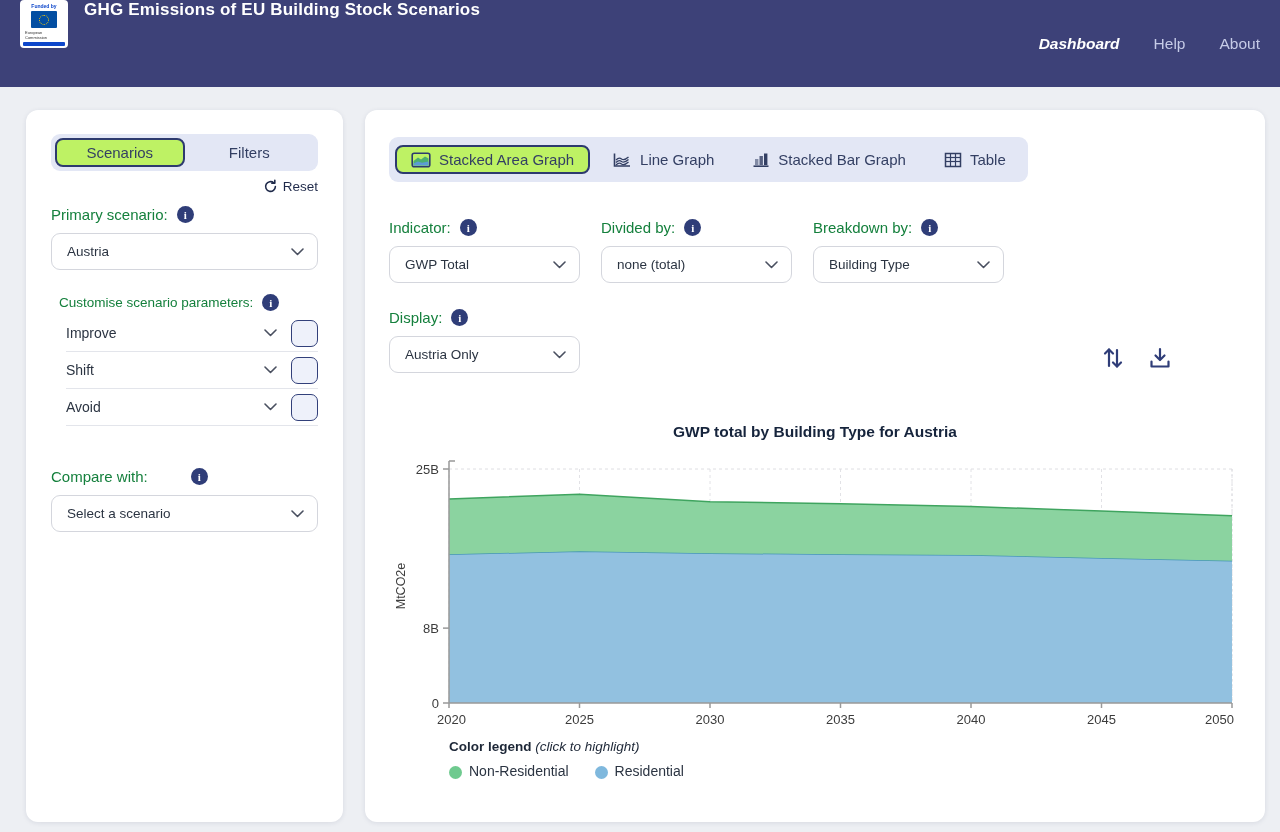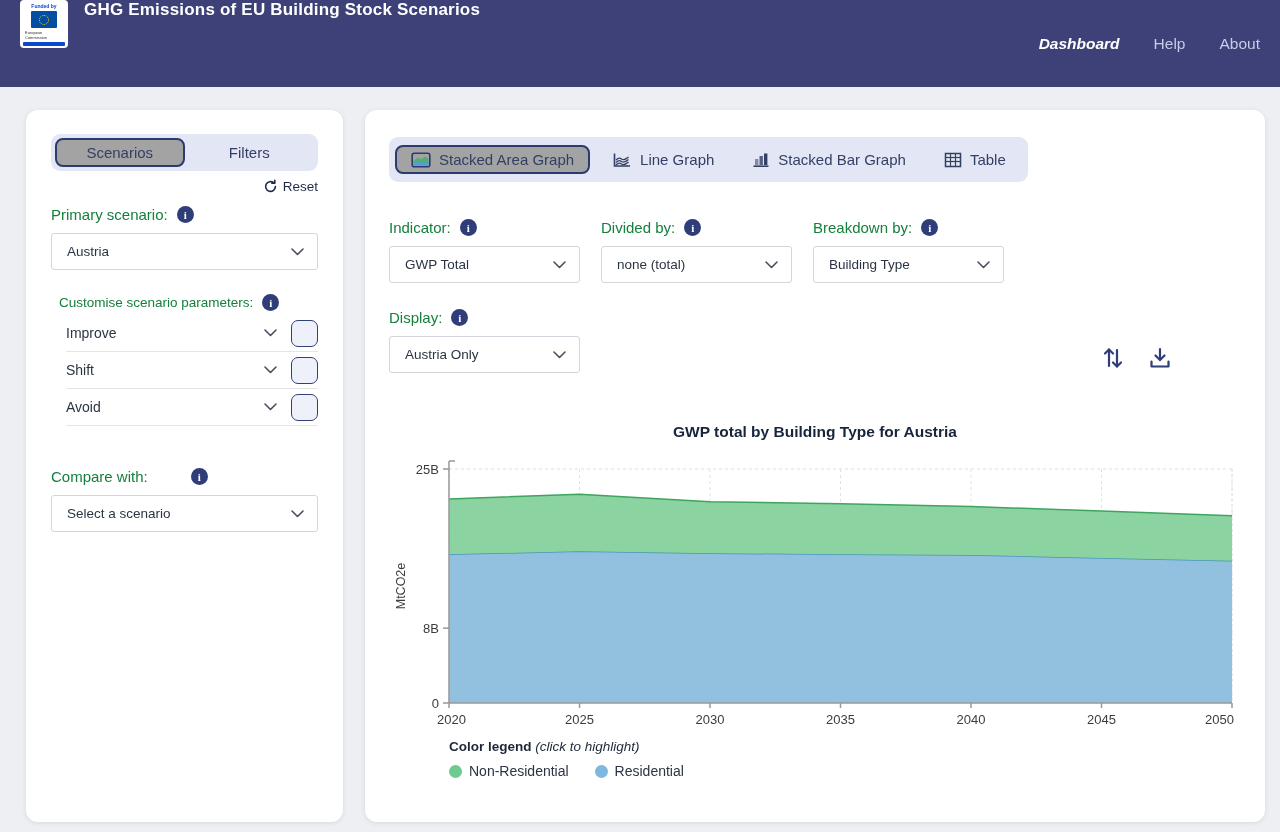--- a/index.html
+++ b/index.html
@@ -35,35 +35,35 @@
   .card { background:#fff; border-radius:12px; box-shadow:0 1px 5px rgba(30,40,80,.10); }
   .sidebar-card { width:317px; height:712px; padding:24px 25px; flex:none; }
   .main-card { flex:1; height:712px; padding:27px 24px; position:relative; }
   
   .tab-group { background:#e3e7f5; border-radius:9px; padding:4px; display:flex; align-items:stretch; }
   .tab {
     display:flex; align-items:center; justify-content:center; gap:8px;
     color:#333f63; font-size:15px; cursor:pointer; border:2px solid transparent;
     border-radius:8px; padding:4px 14px; white-space:nowrap;
   }
-  .tab.active { background:#a3a3a3; border-color:#2d3a6e; }
+  .tab.active { background:#bef264; border-color:#2d3a6e; }
   .sidebar-tabs .tab { flex:1; }
   .view-tabs { display:inline-flex; gap:6px; padding:8px 6px; }
   
   .reset-row { display:flex; justify-content:flex-end; margin-top:8px; }
   .reset-btn { display:flex; align-items:center; gap:5px; font-size:13.5px; color:#1f2a4a; cursor:pointer; }
   .field-label { display:flex; align-items:center; gap:9px; font-size:15px; color:#15803d; margin-top:12px; }
   .info-icon {
     width:17px; height:17px; border-radius:50%; background:#2f3d78; color:#fff;
     font-size:11px; font-weight:bold; display:inline-flex; align-items:center; justify-content:center;
     font-family:"Liberation Serif", serif; flex:none; cursor:pointer;
   }
   .info-icon::after { content:"i"; }
   .select-box {
-    margin-top:10px; height:37px; border:1px solid #d4d6dd; border-radius:3px;
+    margin-top:10px; height:37px; border:1px solid #d4d6dd; border-radius:9px;
     display:flex; align-items:center; justify-content:space-between; padding:0 13px 0 15px;
     font-size:13.5px; color:#2b3442; background:#fff; cursor:pointer;
   }
   .customise-label { margin-left:8px; margin-top:24px; font-size:13.5px; }
   .param-rows { margin-left:15px; margin-top:4px; }
   .param-row { display:flex; align-items:center; height:37px; border-bottom:1px solid #e3e5eb; }
   .param-name { flex:1; font-size:14px; color:#2b3442; }
   .param-chevron { margin-right:14px; }
   .param-checkbox {
     width:27px; height:27px; border:1.6px solid #32407a; border-radius:7px;
@@ -79,21 +79,21 @@
   .icon-actions { margin-left:auto; display:flex; align-items:center; gap:20px; padding-right:68px; padding-bottom:2px; }
   .icon-btn { cursor:pointer; display:flex; }
   
   .chart-title { text-align:center; margin-top:50px; font-size:15.5px; font-weight:bold; color:#16243c; }
   .chart-wrap { margin-top:12px; }
   .legend { margin-left:60px; margin-top:10px; }
   .legend-head { font-size:13.5px; color:#1d2737; }
   .legend-head b { font-weight:bold; }
   .legend-hint { font-style:italic; }
   .legend-items { display:flex; gap:26px; margin-top:9px; }
-  .legend-item { display:flex; align-items:center; gap:7px; font-size:14px; color:#2b3442; cursor:pointer; }
+  .legend-item { display:flex; align-items:flex-end; gap:7px; font-size:14px; color:#2b3442; cursor:pointer; }
   .legend-dot { width:13px; height:13px; border-radius:50%; flex:none; }
 </style>
 </head>
 <body>
 
 <div class="navbar">
   <div class="logo-box">
     <div class="logo-funded">Funded by</div>
     <div class="logo-flag">
         <div class="logo-stars"></div>

